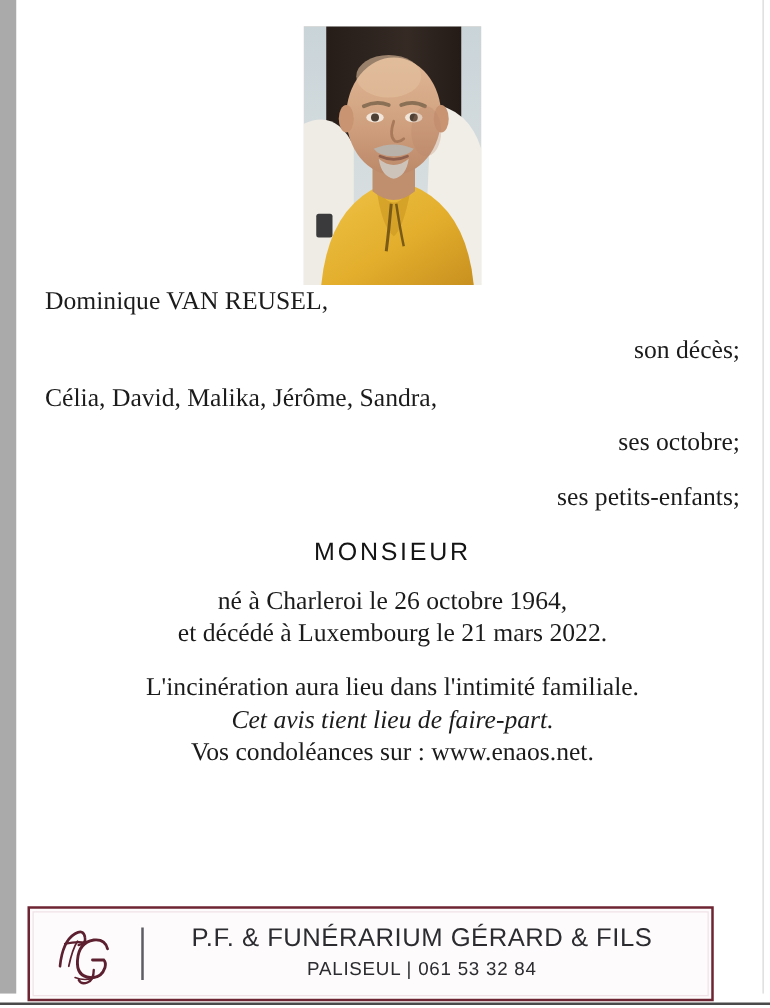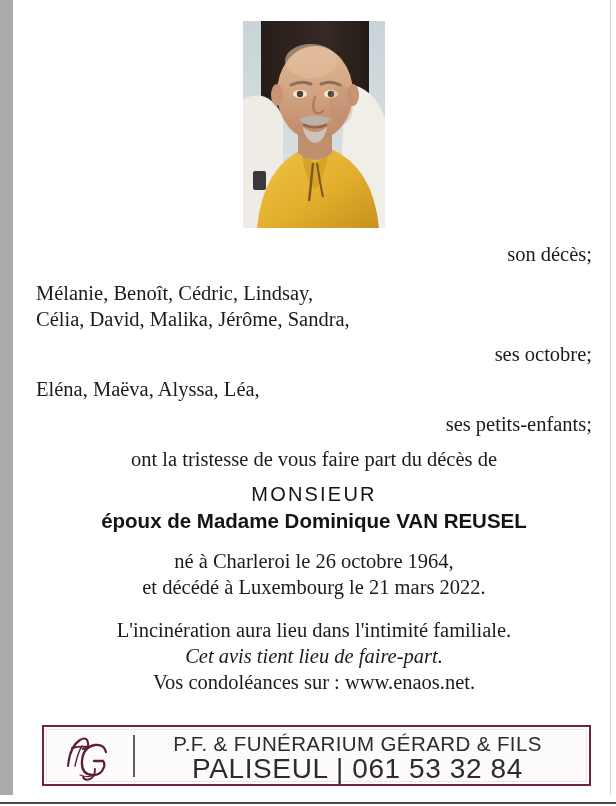--- a/index.html
+++ b/index.html
@@ -113,24 +113,24 @@
     color: #141414;
     line-height: 28px;
   }
   .italic {
     font-style: italic;
   }
 
   
   .footer-box {
     position: absolute;
-    left: 42px;
+    left: 22px;
     top: 725px;
     width: 549px;
-    height: 61px;
+    height: 76px;
     border: 2px solid #6d2433;
     background: #fdfbfb;
     box-sizing: border-box;
     display: flex;
     align-items: center;
   }
   .footer-inner {
     border: 1px solid #f0e2e6;
     margin: 2px;
     width: 100%;
@@ -159,21 +159,21 @@
     color: #2c2c30;
     padding-right: 6px;
   }
   .footer-line1 {
     font-size: 20.5px;
     letter-spacing: 0.4px;
     line-height: 25px;
     white-space: nowrap;
   }
   .footer-line2 {
-    font-size: 28px;
+    font-size: 15px;
     letter-spacing: 0.6px;
     line-height: 25px;
     white-space: nowrap;
   }
 </style>
 </head>
 <body>
 
 <div id="page">
 
@@ -245,40 +245,37 @@
       <path d="M60 106 q12 10 24 0 q-2 14 -12 16 q-10 -2 -12 -16 z" fill="#cfc8c0" opacity="0.92"></path>
 
       <path d="M61 104 q11 5 22 0" stroke="#8d5f4c" stroke-width="2.2" fill="none" stroke-linecap="round"></path>
 
       <ellipse cx="98" cy="84" rx="12" ry="20" fill="#b8866a" opacity="0.28"></ellipse>
     </svg>
   </div>
 
   <div class="content">
 
+    <div class="line-left">Dominique VAN REUSEL,</div>
     <div class="sp-md"></div>
     <div class="line-right">son décès;</div>
     <div class="sp-md"></div>
 
-    <div class="line-left">Mélanie, Benoît, Cédric, Lindsay,</div>
     <div class="line-left">Célia, David, Malika, Jérôme, Sandra,</div>
     <div class="sp-sm"></div>
     <div class="line-right">ses octobre;</div>
     <div class="sp-sm"></div>
 
-    <div class="line-left">Eléna, Maëva, Alyssa, Léa,</div>
     <div class="sp-sm"></div>
     <div class="line-right">ses petits-enfants;</div>
     <div class="sp-sm"></div>
 
-    <div class="line-center">ont la tristesse de vous faire part du décès de</div>
     <div class="sp-sm"></div>
 
     <div class="monsieur">MONSIEUR</div>
-    <div class="spouse-of">époux de Madame Dominique VAN REUSEL</div>
     <div class="sp-md"></div>
 
     <div class="line-center">né à Charleroi le 26 octobre 1964,</div>
     <div class="line-center">et décédé à Luxembourg le 21 mars 2022.</div>
     <div class="sp-lg"></div>
 
     <div class="line-center">L'incinération aura lieu dans l'intimité familiale.</div>
     <div class="line-center italic">Cet avis tient lieu de faire-part.</div>
     <div class="line-center">Vos condoléances sur : www.enaos.net.</div>
   </div>

